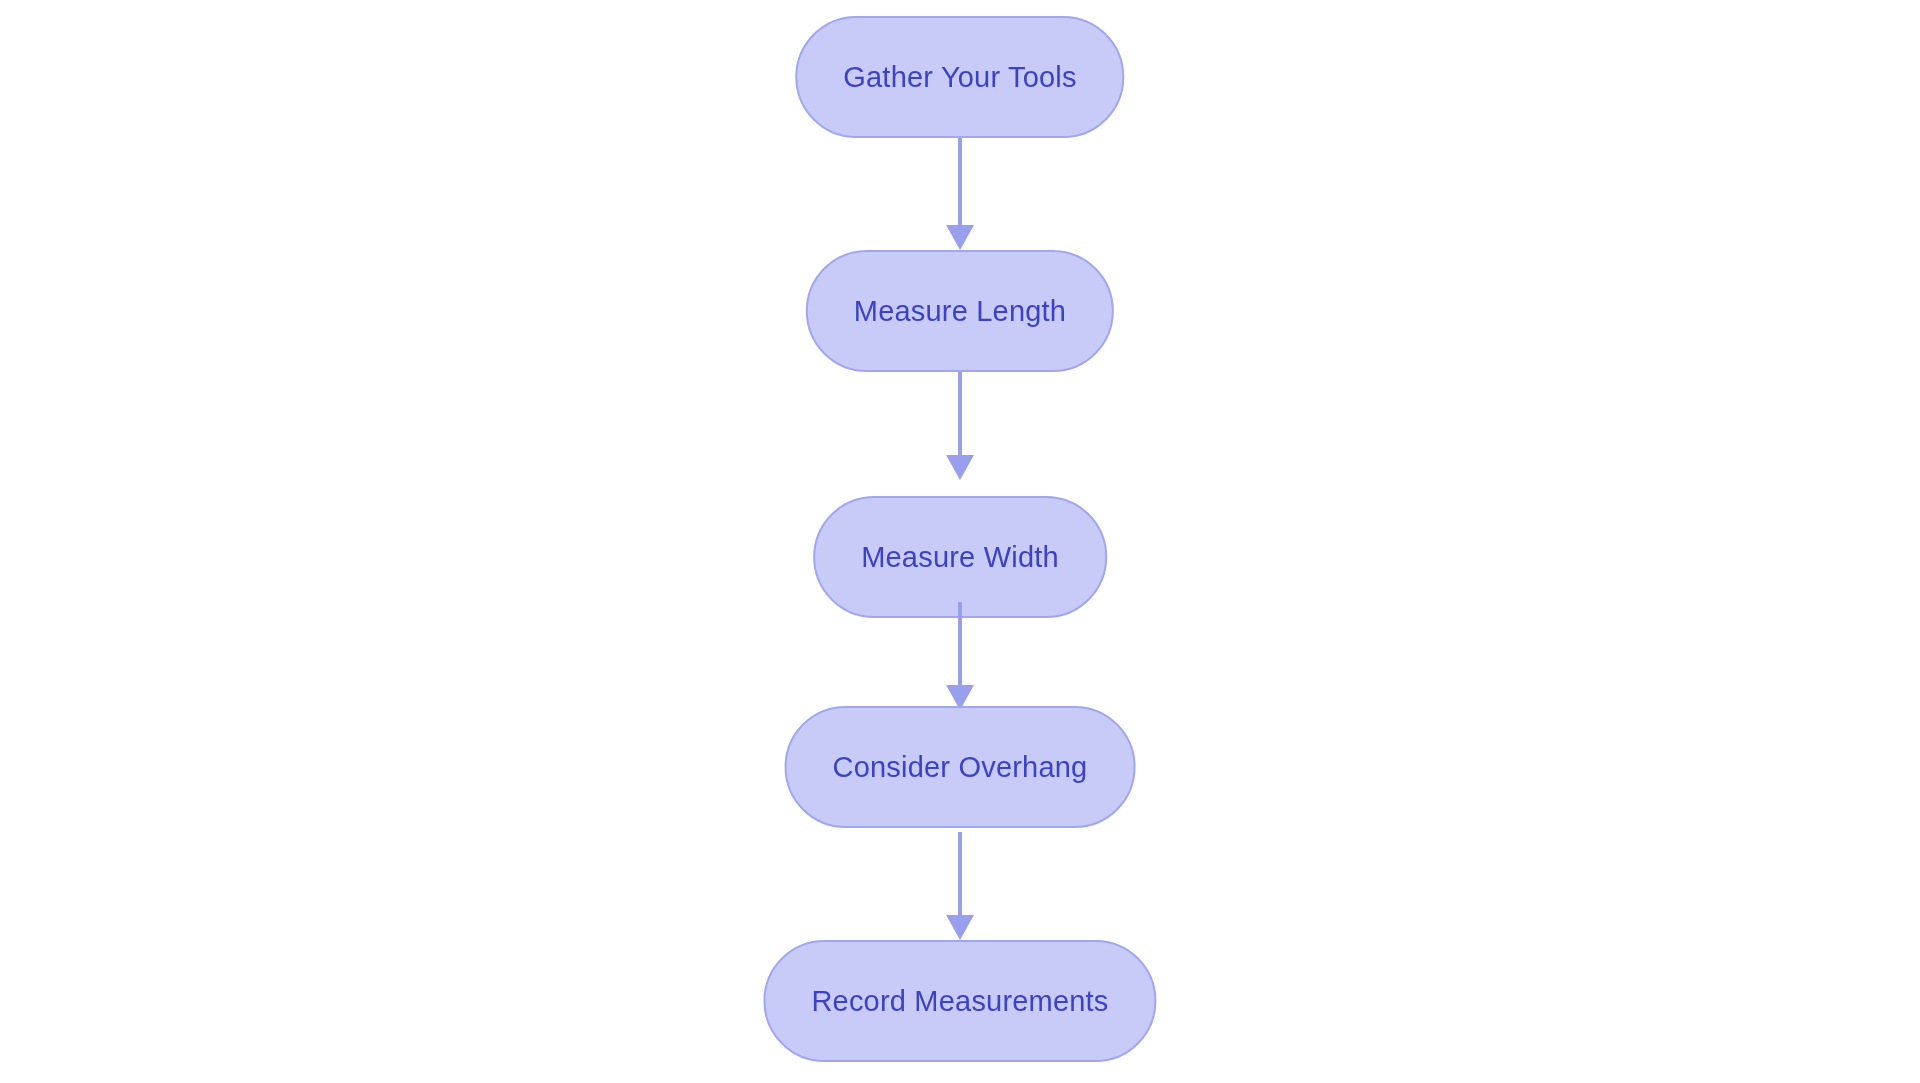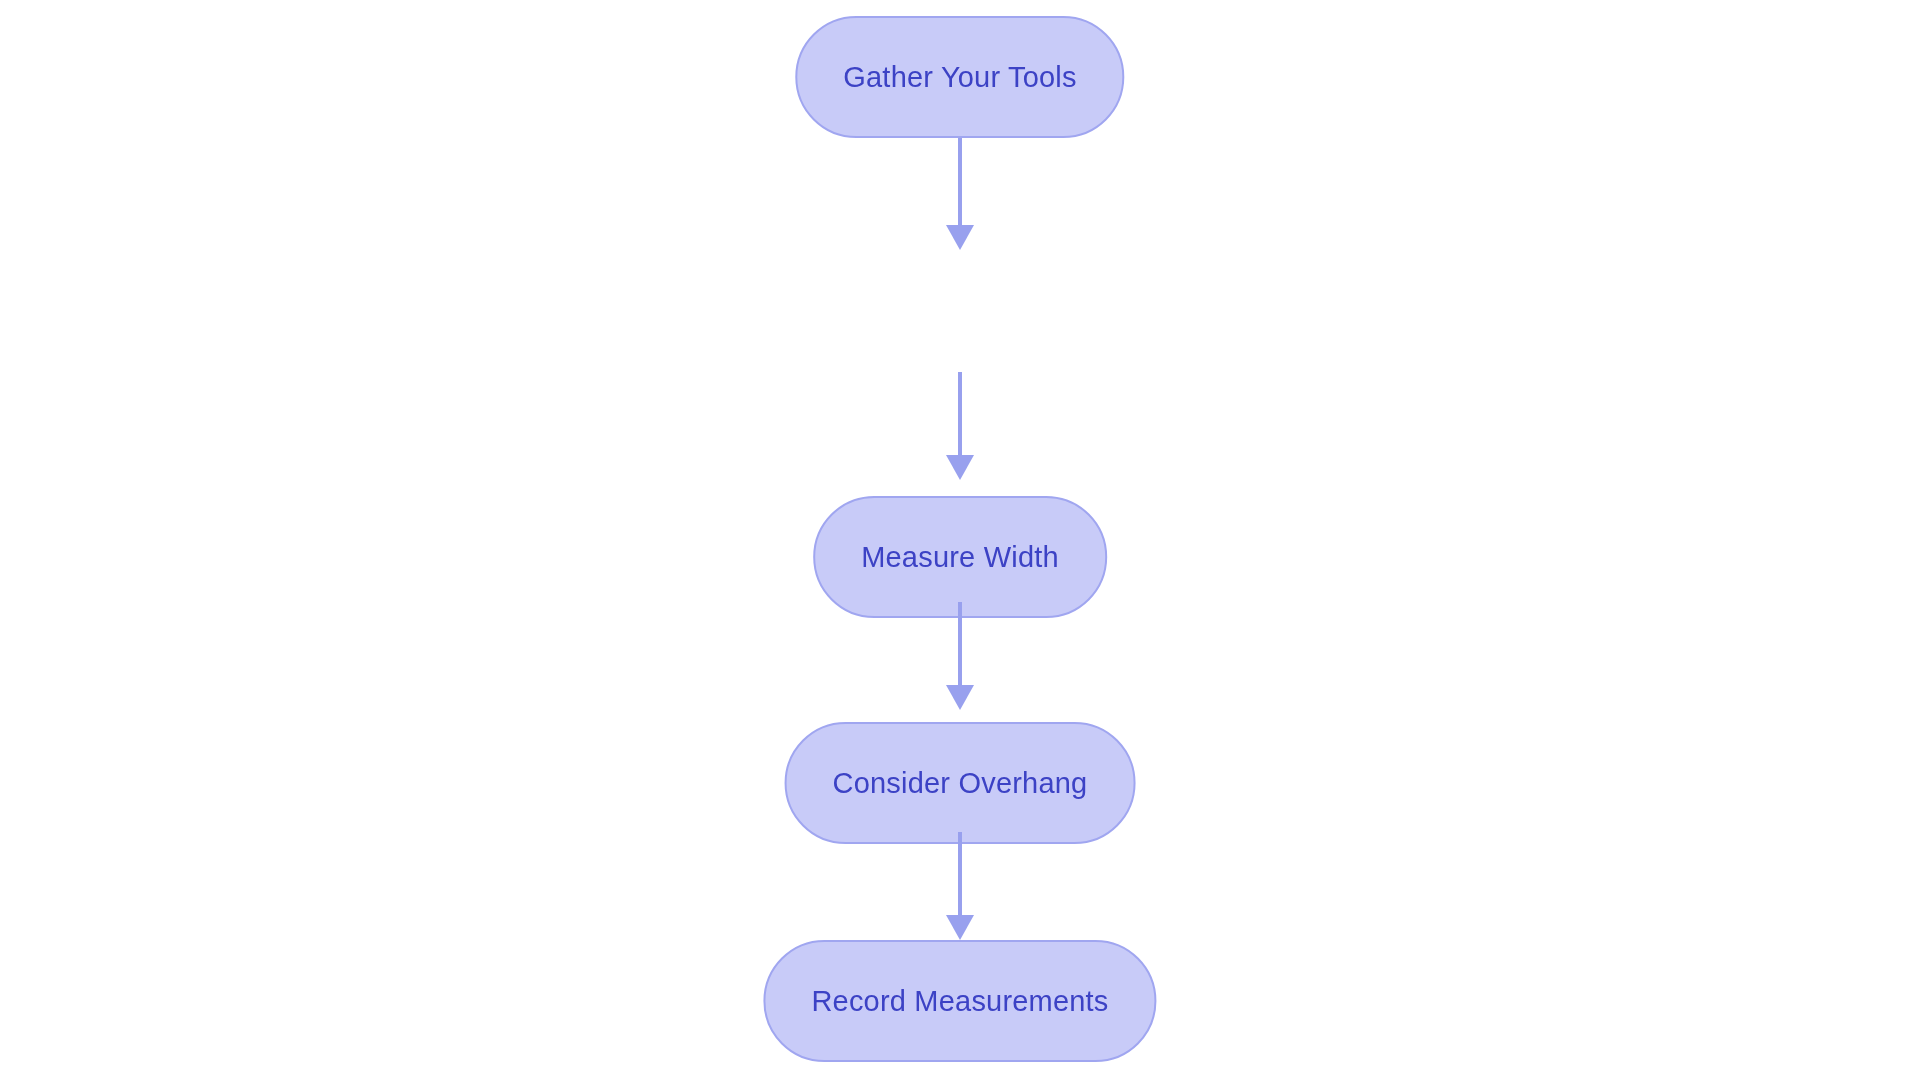--- a/index.html
+++ b/index.html
@@ -36,21 +36,21 @@
     border: 2px solid var(--node-border);
     border-radius: 61px;
     color: var(--node-text);
     font-size: 29px;
     letter-spacing: 0.2px;
     white-space: nowrap;
   }
   .node-1 { top: 16px; }
   .node-2 { top: 250px; }
   .node-3 { top: 496px; }
-  .node-4 { top: 722px; }
+  .node-4 { top: 706px; }
   .node-5 { top: 940px; }
 
   .arrow {
     position: absolute;
     left: 50%;
     transform: translateX(-50%);
     display: flex;
     flex-direction: column;
     align-items: center;
   }
@@ -78,20 +78,23 @@
 
   <div class="flow-node node-1">
     <span>Gather Your Tools</span>
   </div>
 
   <div class="arrow arrow-1">
     <div class="shaft"></div>
     <div class="head"></div>
   </div>
 
+  <div class="flow-node node-2">
+    <span>Measure Length</span>
+  </div>
 
   <div class="arrow arrow-2">
     <div class="shaft"></div>
     <div class="head"></div>
   </div>
 
   <div class="flow-node node-3">
     <span>Measure Width</span>
   </div>
 

